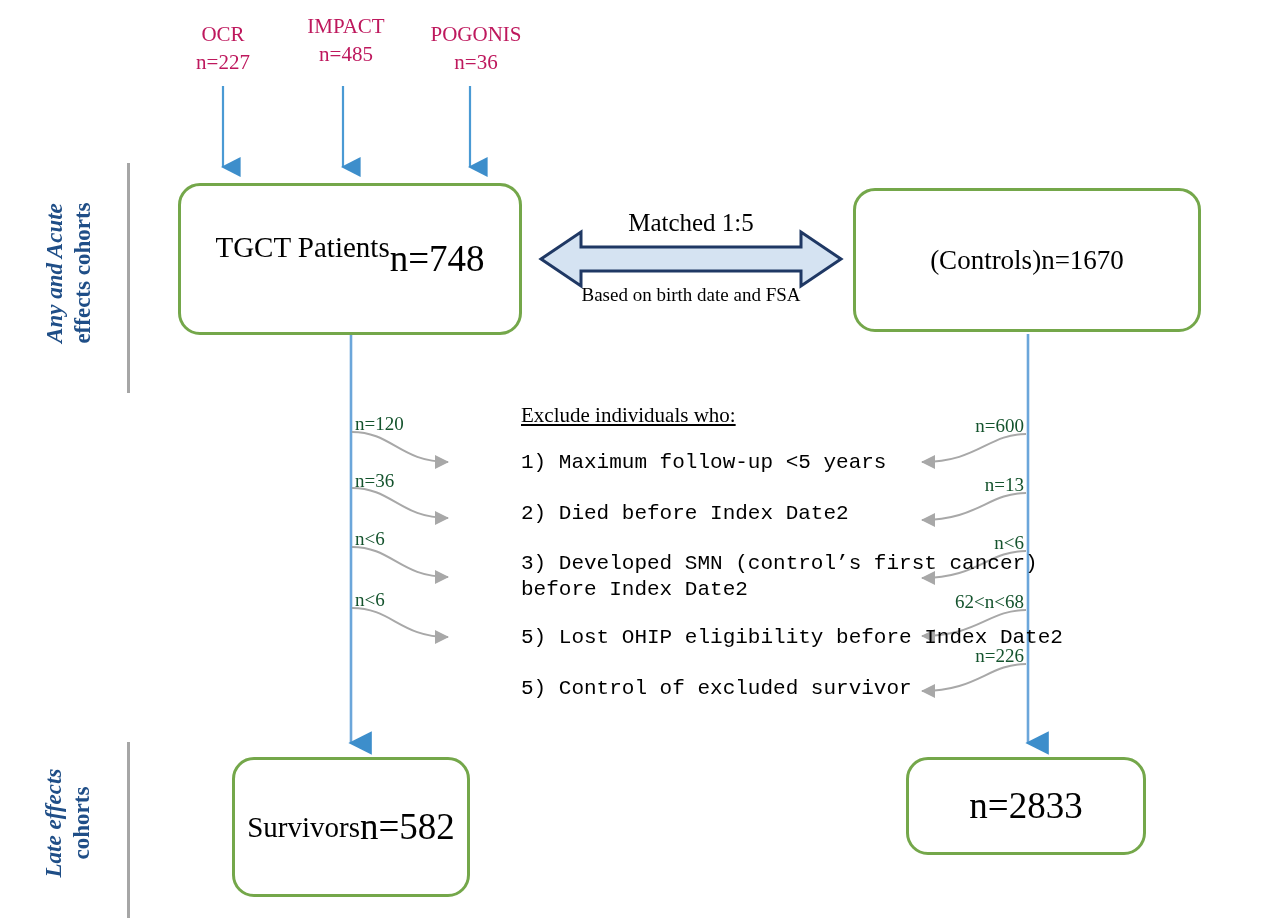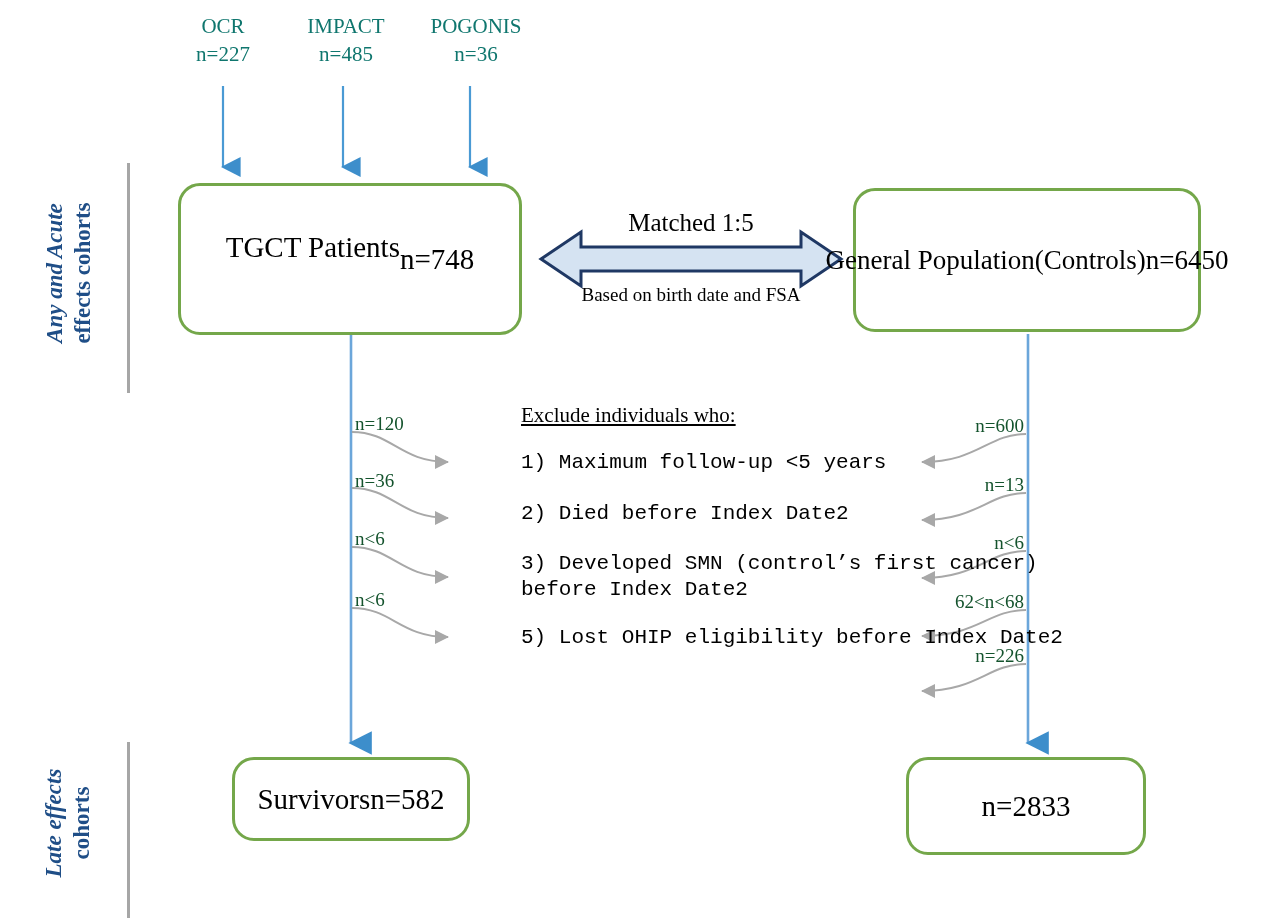--- a/index.html
+++ b/index.html
@@ -19,43 +19,44 @@
     background: #ffffff;
     overflow: hidden;
   }
   .abs { position: absolute; }
 
   
   .source-label {
     text-align: center;
     font-size: 21px;
     line-height: 1.35;
-    color: #0f766e;
-    white-space: nowrap;
+    color: #be185d;
+    white-space: nowrap;
+    margin-top: 8px;
   }
   .source-label .src-name { display: block; }
   .source-label .src-n { display: block; }
 
   
   .gbox {
     border: 3px solid #74a74a;
     border-radius: 22px;
     background: #ffffff;
     box-sizing: border-box;
     display: flex;
     align-items: center;
     justify-content: center;
   }
   .gbox .box-line {
     text-align: center;
     white-space: nowrap;
   }
 
   .box-title-lg { font-size: 29px; line-height: 1.2; }
-  .box-n-lg     { font-size: 29px; line-height: 1.2; }
+  .box-n-lg     { font-size: 37px; line-height: 1.2; }
   .box-title-md { font-size: 27px; line-height: 1.22; }
   .box-n-md     { font-size: 27px; line-height: 1.22; }
 
   
   .side-label {
     color: #1f4e87;
     font-weight: bold;
     font-size: 23px;
     line-height: 1.22;
     text-align: center;
@@ -108,21 +109,21 @@
 </head>
 <body>
 
 <div id="canvas">
 
   <div class="abs source-label" style="left:158px; top:12px; width:130px;">
     <span class="src-name">OCR</span>
     <span class="src-n">n=227</span>
   </div>
 
-  <div class="abs source-label" style="left:278px; top:12px; width:136px;">
+  <div class="abs source-label" style="left:278px; top:4px; width:136px;">
     <span class="src-name">IMPACT</span>
     <span class="src-n">n=485</span>
   </div>
 
   <div class="abs source-label" style="left:406px; top:12px; width:140px;">
     <span class="src-name">POGONIS</span>
     <span class="src-n">n=36</span>
   </div>
 
   <svg class="abs" style="left:0; top:0; width:1272px; height:918px; pointer-events:none;">
@@ -215,54 +216,54 @@
       <span class="rg">cohorts</span>
     </div>
   </div>
 
   <div class="abs gbox" style="left:178px; top:183px; width:344px; height:152px;">
     <div class="box-line box-title-lg" style="margin-bottom:24px;">TGCT Patients</div>
     <div class="box-line box-n-lg">n=748</div>
   </div>
 
   <div class="abs gbox" style="left:853px; top:188px; width:348px; height:144px;">
-    <div class="box-line box-title-md">General Population</div>
     <div class="box-line box-title-md">(Controls)</div>
-    <div class="box-line box-n-md">n=6450</div>
+    <div class="box-line box-n-md">n=1670</div>
   </div>
 
   <div class="abs matched-top" style="left:541px; top:209px; width:300px;">Matched 1:5</div>
   <div class="abs excl-head" style="left:521px; top:403px;">Exclude individuals who:</div>
 
   <div class="abs matched-bot" style="left:541px; top:284px; width:300px;">Based on birth date and FSA</div>
 
   <div class="abs excl-item" style="left:521px; top:450px;">1) Maximum follow-up &lt;5 years</div>
 
   <div class="abs excl-item" style="left:521px; top:501px;">2) Died before Index Date2</div>
 
   <div class="abs" style="left:521px; top:551px;">
     <div class="excl-item">3) Developed SMN (control’s first cancer)</div>
     <div class="excl-item">before Index Date2</div>
   </div>
 
   <div class="abs excl-item" style="left:521px; top:625px;">5) Lost OHIP eligibility before Index Date2</div>
 
+  <div class="abs excl-item" style="left:521px; top:676px;">5) Control of excluded survivor</div>
 
   <div class="abs n-label" style="left:355px; top:413px;">n=120</div>
   <div class="abs n-label" style="left:355px; top:470px;">n=36</div>
   <div class="abs n-label" style="left:355px; top:528px;">n&lt;6</div>
   <div class="abs n-label" style="left:355px; top:589px;">n&lt;6</div>
 
   <div class="abs n-label right" style="left:886px; top:415px; width:138px;">n=600</div>
   <div class="abs n-label right" style="left:886px; top:474px; width:138px;">n=13</div>
   <div class="abs n-label right" style="left:886px; top:532px; width:138px;">n&lt;6</div>
   <div class="abs n-label right" style="left:886px; top:591px; width:138px;">62&lt;n&lt;68</div>
   <div class="abs n-label right" style="left:886px; top:645px; width:138px;">n=226</div>
 
-  <div class="abs gbox" style="left:232px; top:757px; width:238px; height:84px;">
+  <div class="abs gbox" style="left:232px; top:757px; width:238px; height:140px;">
     <div class="box-line box-title-lg">Survivors</div>
     <div class="box-line box-n-lg">n=582</div>
   </div>
 
   <div class="abs gbox" style="left:906px; top:757px; width:240px; height:98px;">
     <div class="box-line box-n-lg">n=2833</div>
   </div>
 
 </div>
 

